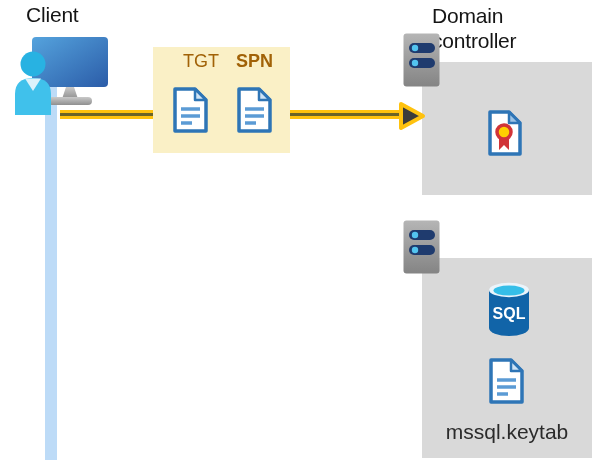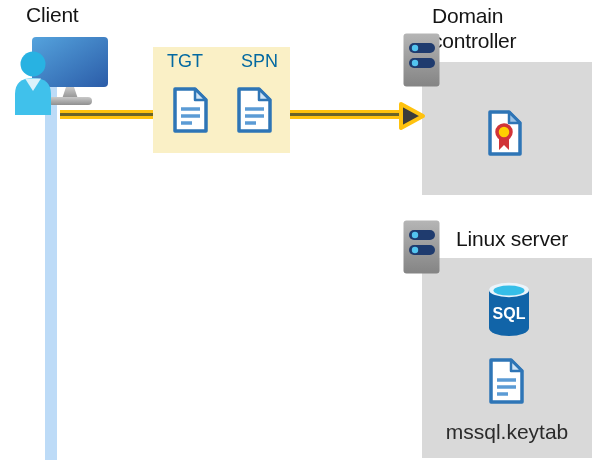--- a/index.html
+++ b/index.html
@@ -17,25 +17,25 @@
   .client-icon{left:14px;top:31px;z-index:4;}
   .arrow-line{
     left:60px;top:110px;width:344px;height:9px;z-index:2;
     background:linear-gradient(to bottom,#FFC20E 0 3px,#6B6428 3px 6px,#FFC20E 6px 9px);
   }
   .arrow-head{left:398px;top:101px;z-index:2;}
   .ticket-box{
     left:153px;top:47px;width:137px;height:106px;background:#FAF0C6;z-index:3;
   }
   .ticket-label{
-    position:absolute;top:4px;width:52px;text-align:left;
-    font-size:18px;color:#0369a1;
+    position:absolute;top:4px;width:52px;text-align:right;
+    font-size:18px;color:#a16207;
   }
   .tgt-label{left:14px;}
-  .spn-label{left:88px;}
+  .spn-label{left:68px;font-weight:bold;}
   .ticket-doc{position:absolute;top:39px;}
   .tgt-doc{left:19px;}
   .spn-doc{left:83px;}
   .panel{background:#D9D9D9;z-index:1;}
   .dc-panel{left:422px;top:62px;width:170px;height:133px;}
   .linux-panel{left:422px;top:258px;width:170px;height:200px;}
   .dc-title{left:432px;top:3px;width:122px;z-index:2;}
   .linux-title{left:456px;top:226px;width:140px;z-index:2;white-space:nowrap;}
   .dc-server{left:403px;top:33px;z-index:2;}
   .linux-server-icon{left:403px;top:220px;z-index:2;}
@@ -123,21 +123,20 @@
   </svg>
 
   <svg class="abs cert-icon" width="36" height="48" viewBox="0 0 36 48">
     <path d="M3 3 H22 L33 14 V45 H3 Z" fill="#FFFFFF" stroke="#2E75B6" stroke-width="3.5" stroke-linejoin="round"></path>
     <path d="M22 3 L22 14 H33 Z" fill="#9DC3E6" stroke="#2E75B6" stroke-width="2.5" stroke-linejoin="round"></path>
     <path d="M12 28 L12 41 L17 36 L22 41 L22 28 Z" fill="#D13438"></path>
     <circle cx="17" cy="23" r="7" fill="#FFD100" stroke="#D13438" stroke-width="3.5"></circle>
   </svg>
 
   <div class="abs panel linux-panel"></div>
-  <div class="abs title linux-title">Linux server</div>
 
   <svg class="abs linux-server-icon" width="37" height="54" viewBox="0 0 37 54">
     <defs>
       <linearGradient id="gsrv2" x1="0" y1="0" x2="0" y2="1">
         <stop offset="0" stop-color="#B5B5B5"></stop>
           <stop offset="1" stop-color="#848484"></stop>
       </linearGradient>
     </defs>
     <rect x="0.5" y="0.5" width="36" height="53" rx="3" fill="url(#gsrv2)"></rect>
     <rect x="6" y="10" width="26" height="10" rx="5" fill="#1F3B6E"></rect>

